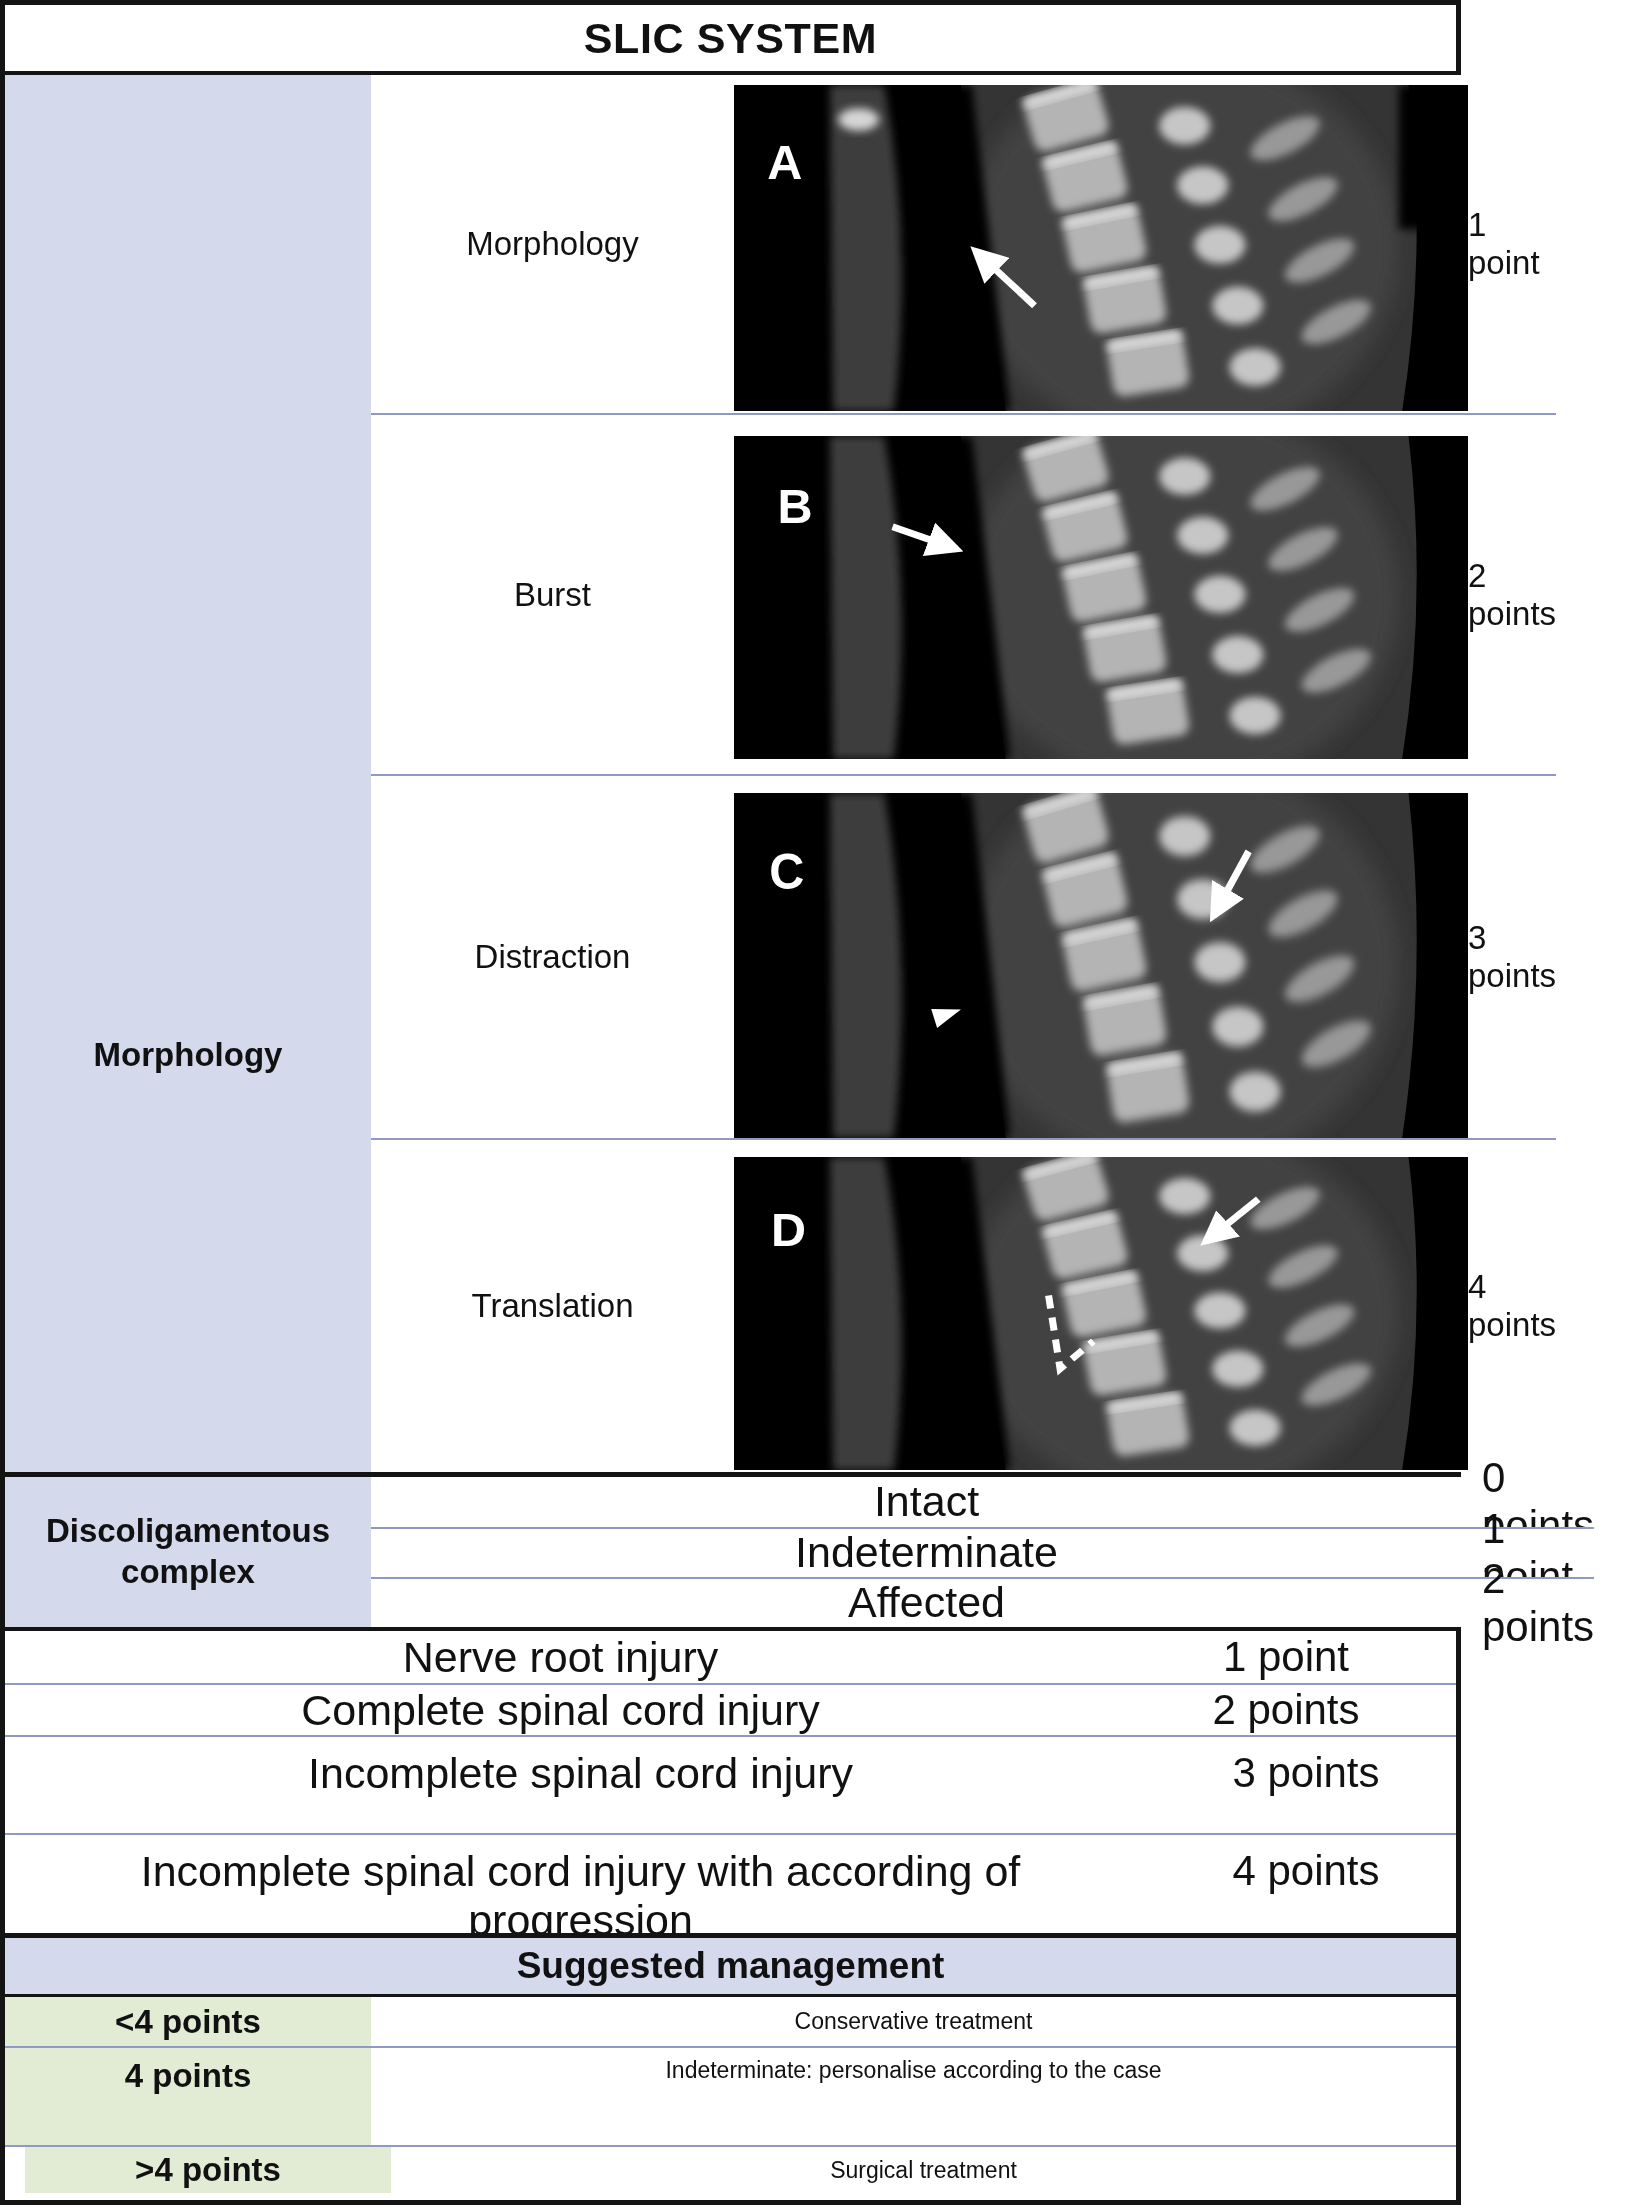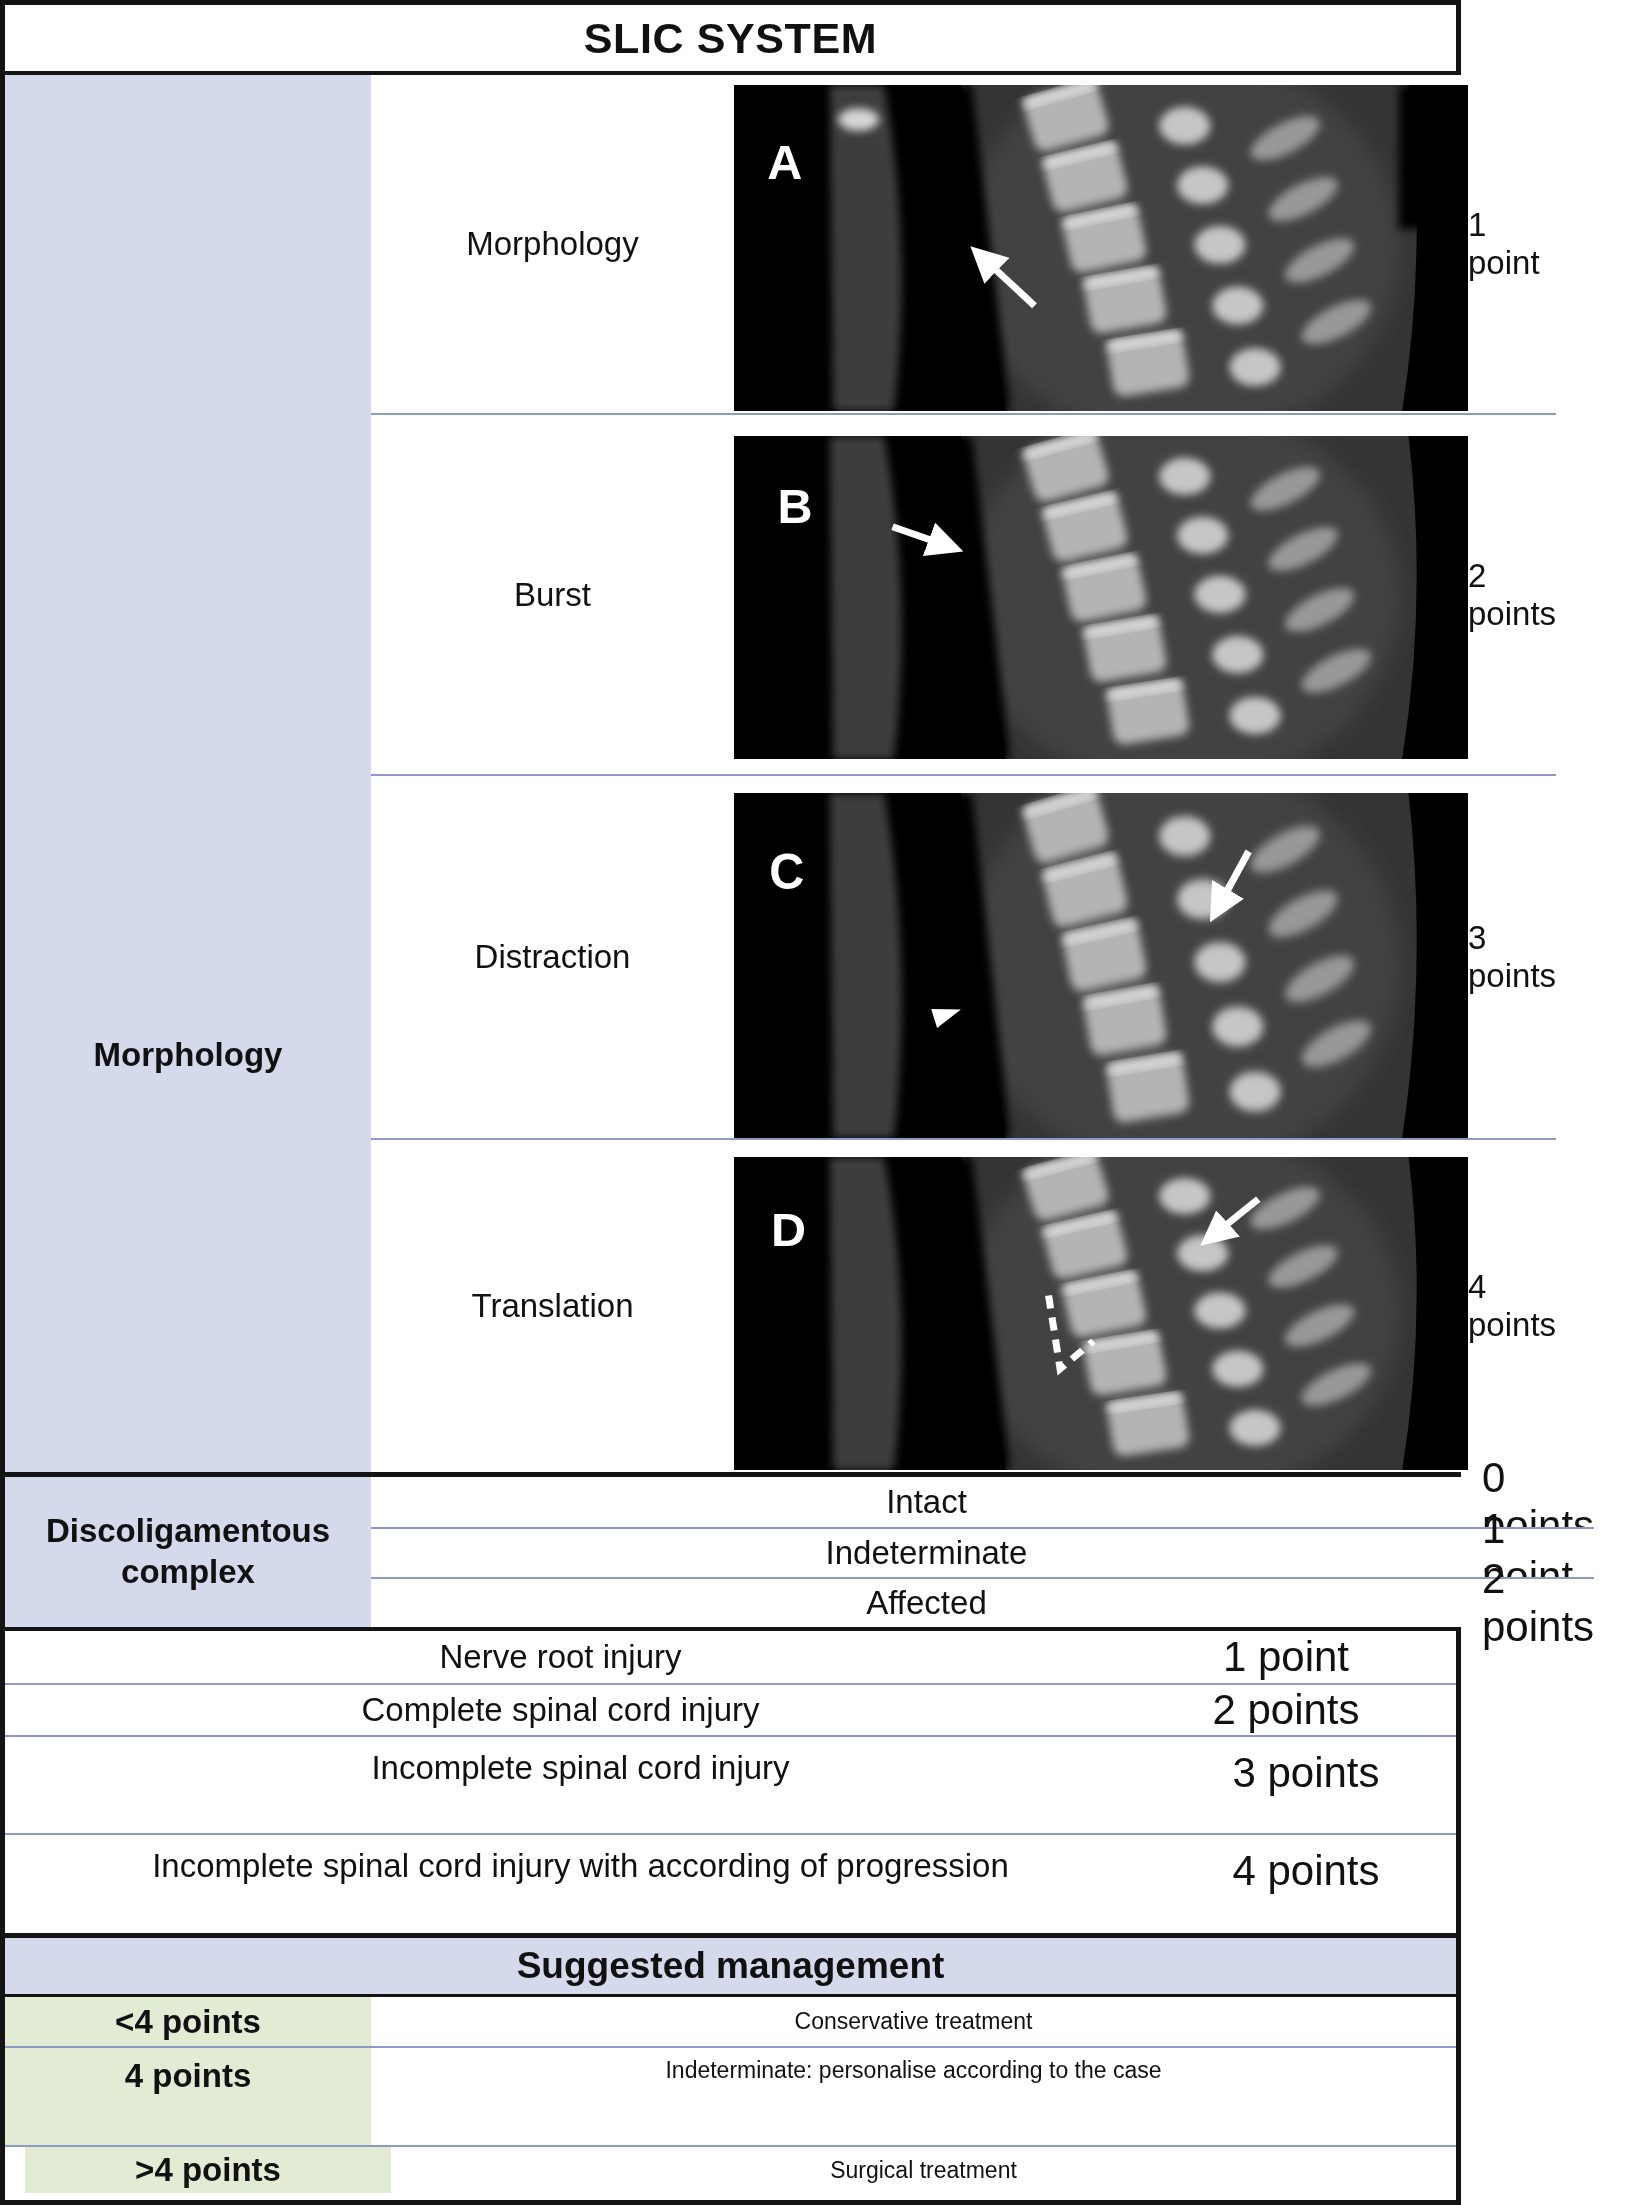--- a/index.html
+++ b/index.html
@@ -67,21 +67,21 @@
   .ct{display:block;background:#000;}
   .ct-a{margin-top:9.6px;width:734px;height:326px;}
   .ct-b{margin-top:21px;width:734px;height:323px;}
   .ct-c{margin-top:17px;width:734px;height:345px;}
   .ct-d{margin-top:17px;width:734px;height:313px;}
   
   .simple-row{display:flex;flex-direction:row;width:100%;background:#fff;}
   .simple-row.sep{border-top:2.6px solid var(--sep);}
   .simple-row .content{
     flex:0 0 1111px;display:flex;align-items:center;justify-content:center;
-    font-size:33px;text-align:center;
+    font-size:43px;text-align:center;
   }
   .simple-row .pts{
     flex:1 1 auto;display:flex;align-items:center;justify-content:center;
     font-size:42px;
   }
   .h78{height:50px;flex:0 0 50px;}
   .h82{height:52px;flex:0 0 52px;}
   .h154{height:98px;flex:0 0 98px;}
   .h157{height:100px;flex:0 0 100px;}
   .top-align .content,.top-align .pts{align-items:flex-start;padding-top:11.5px;padding-left:40px;}

